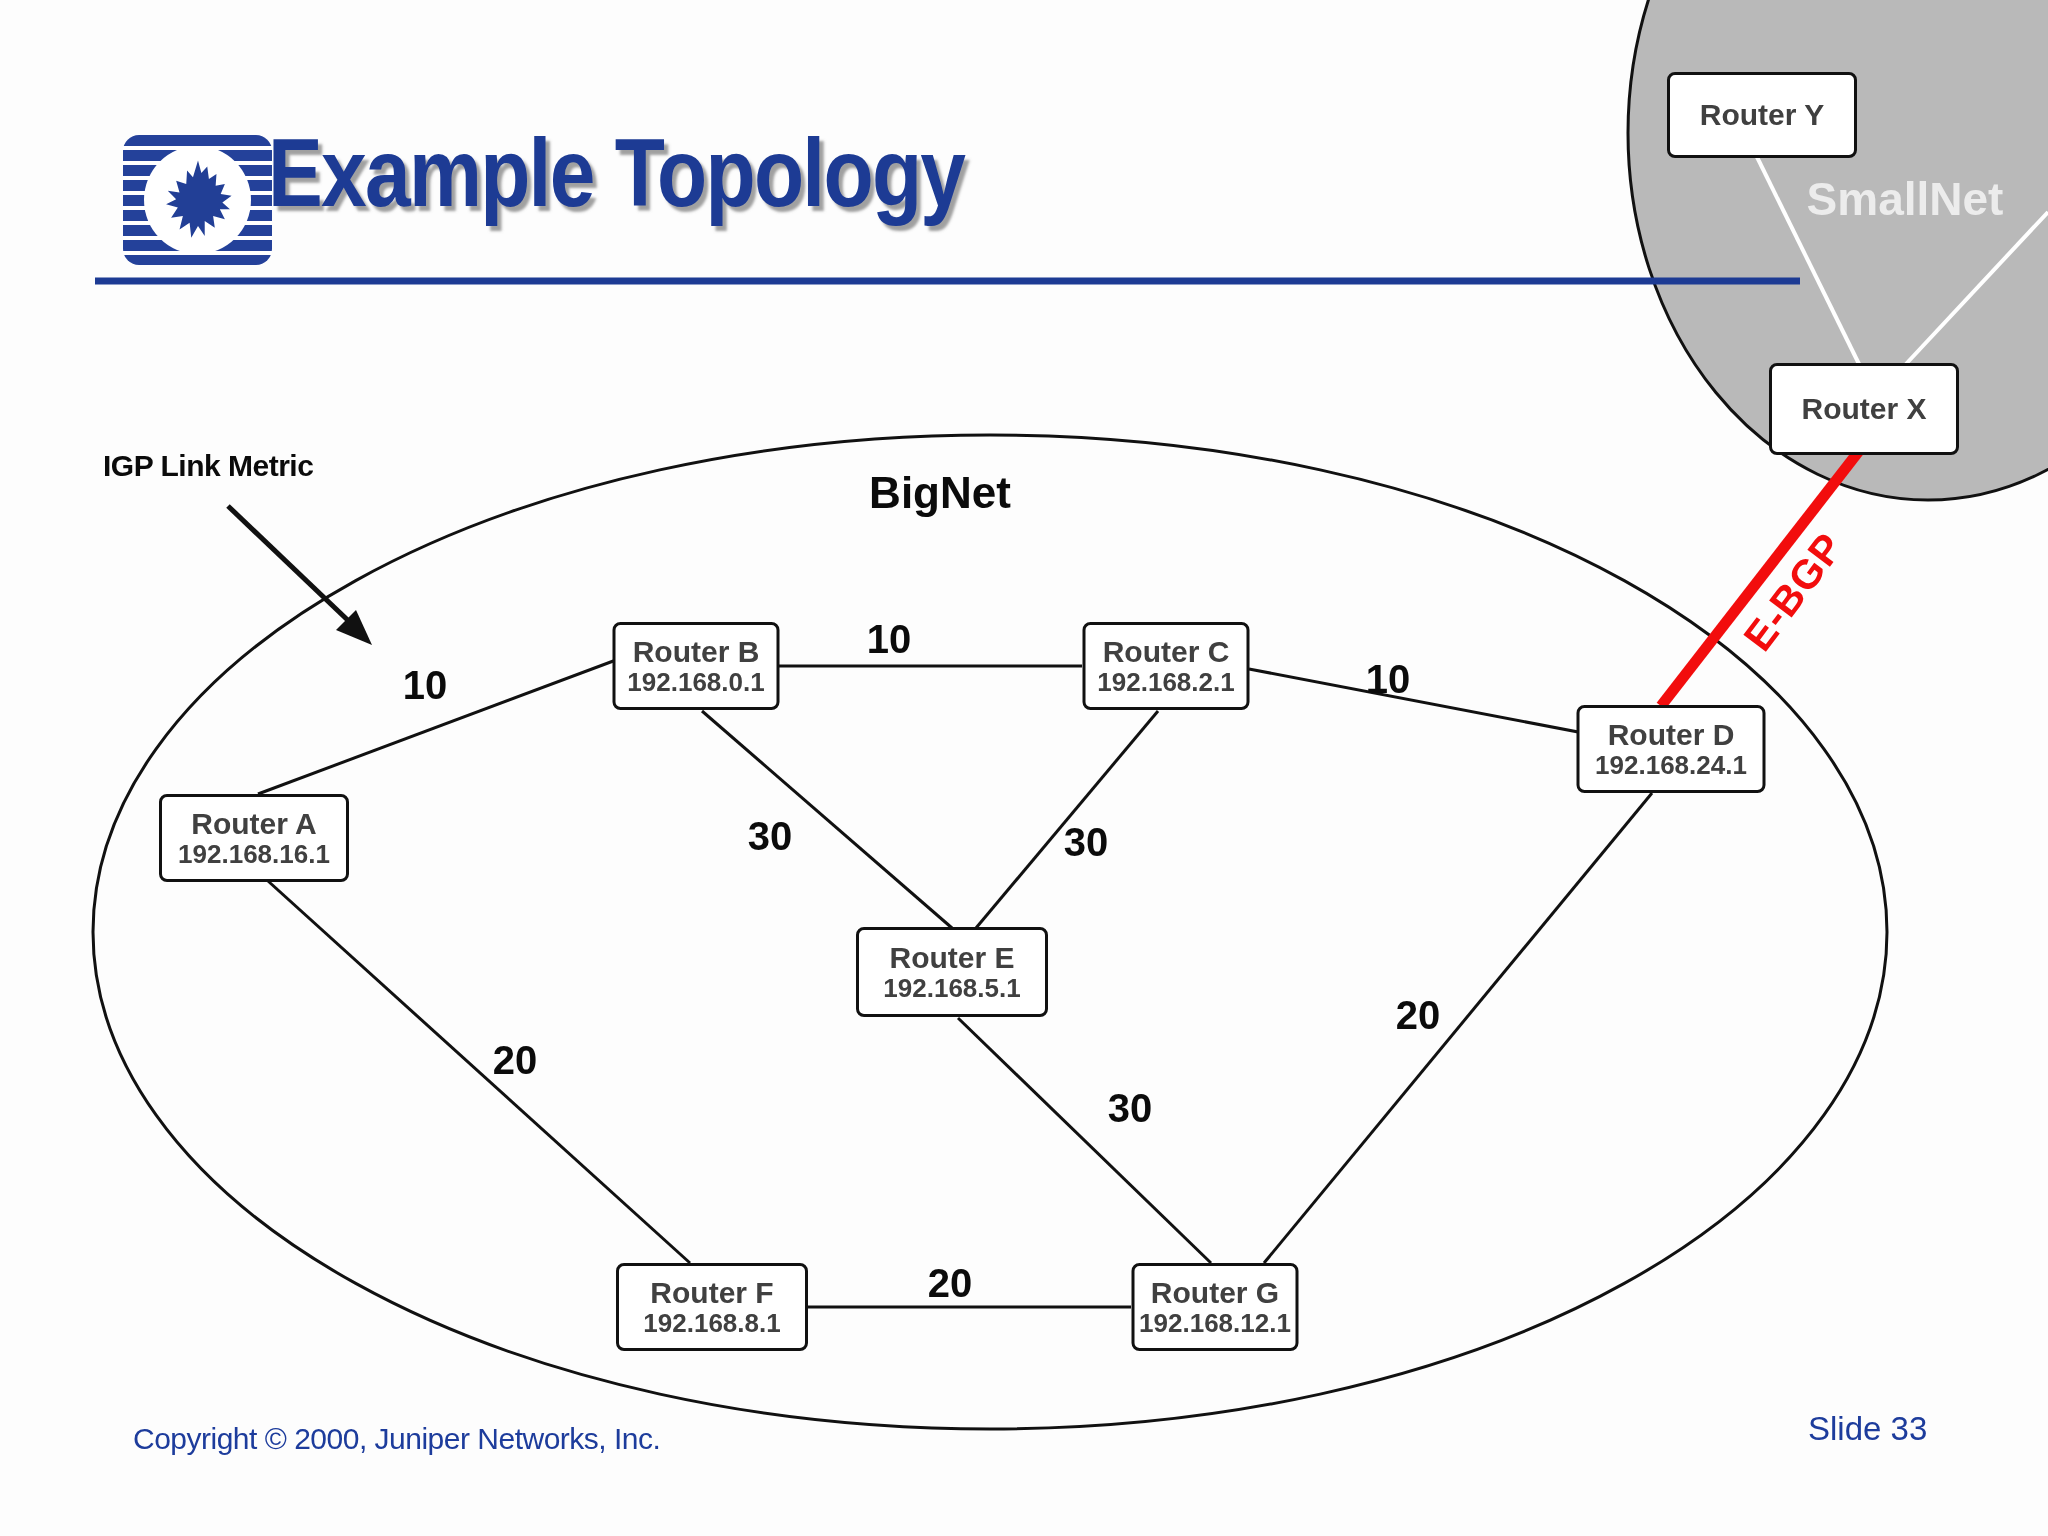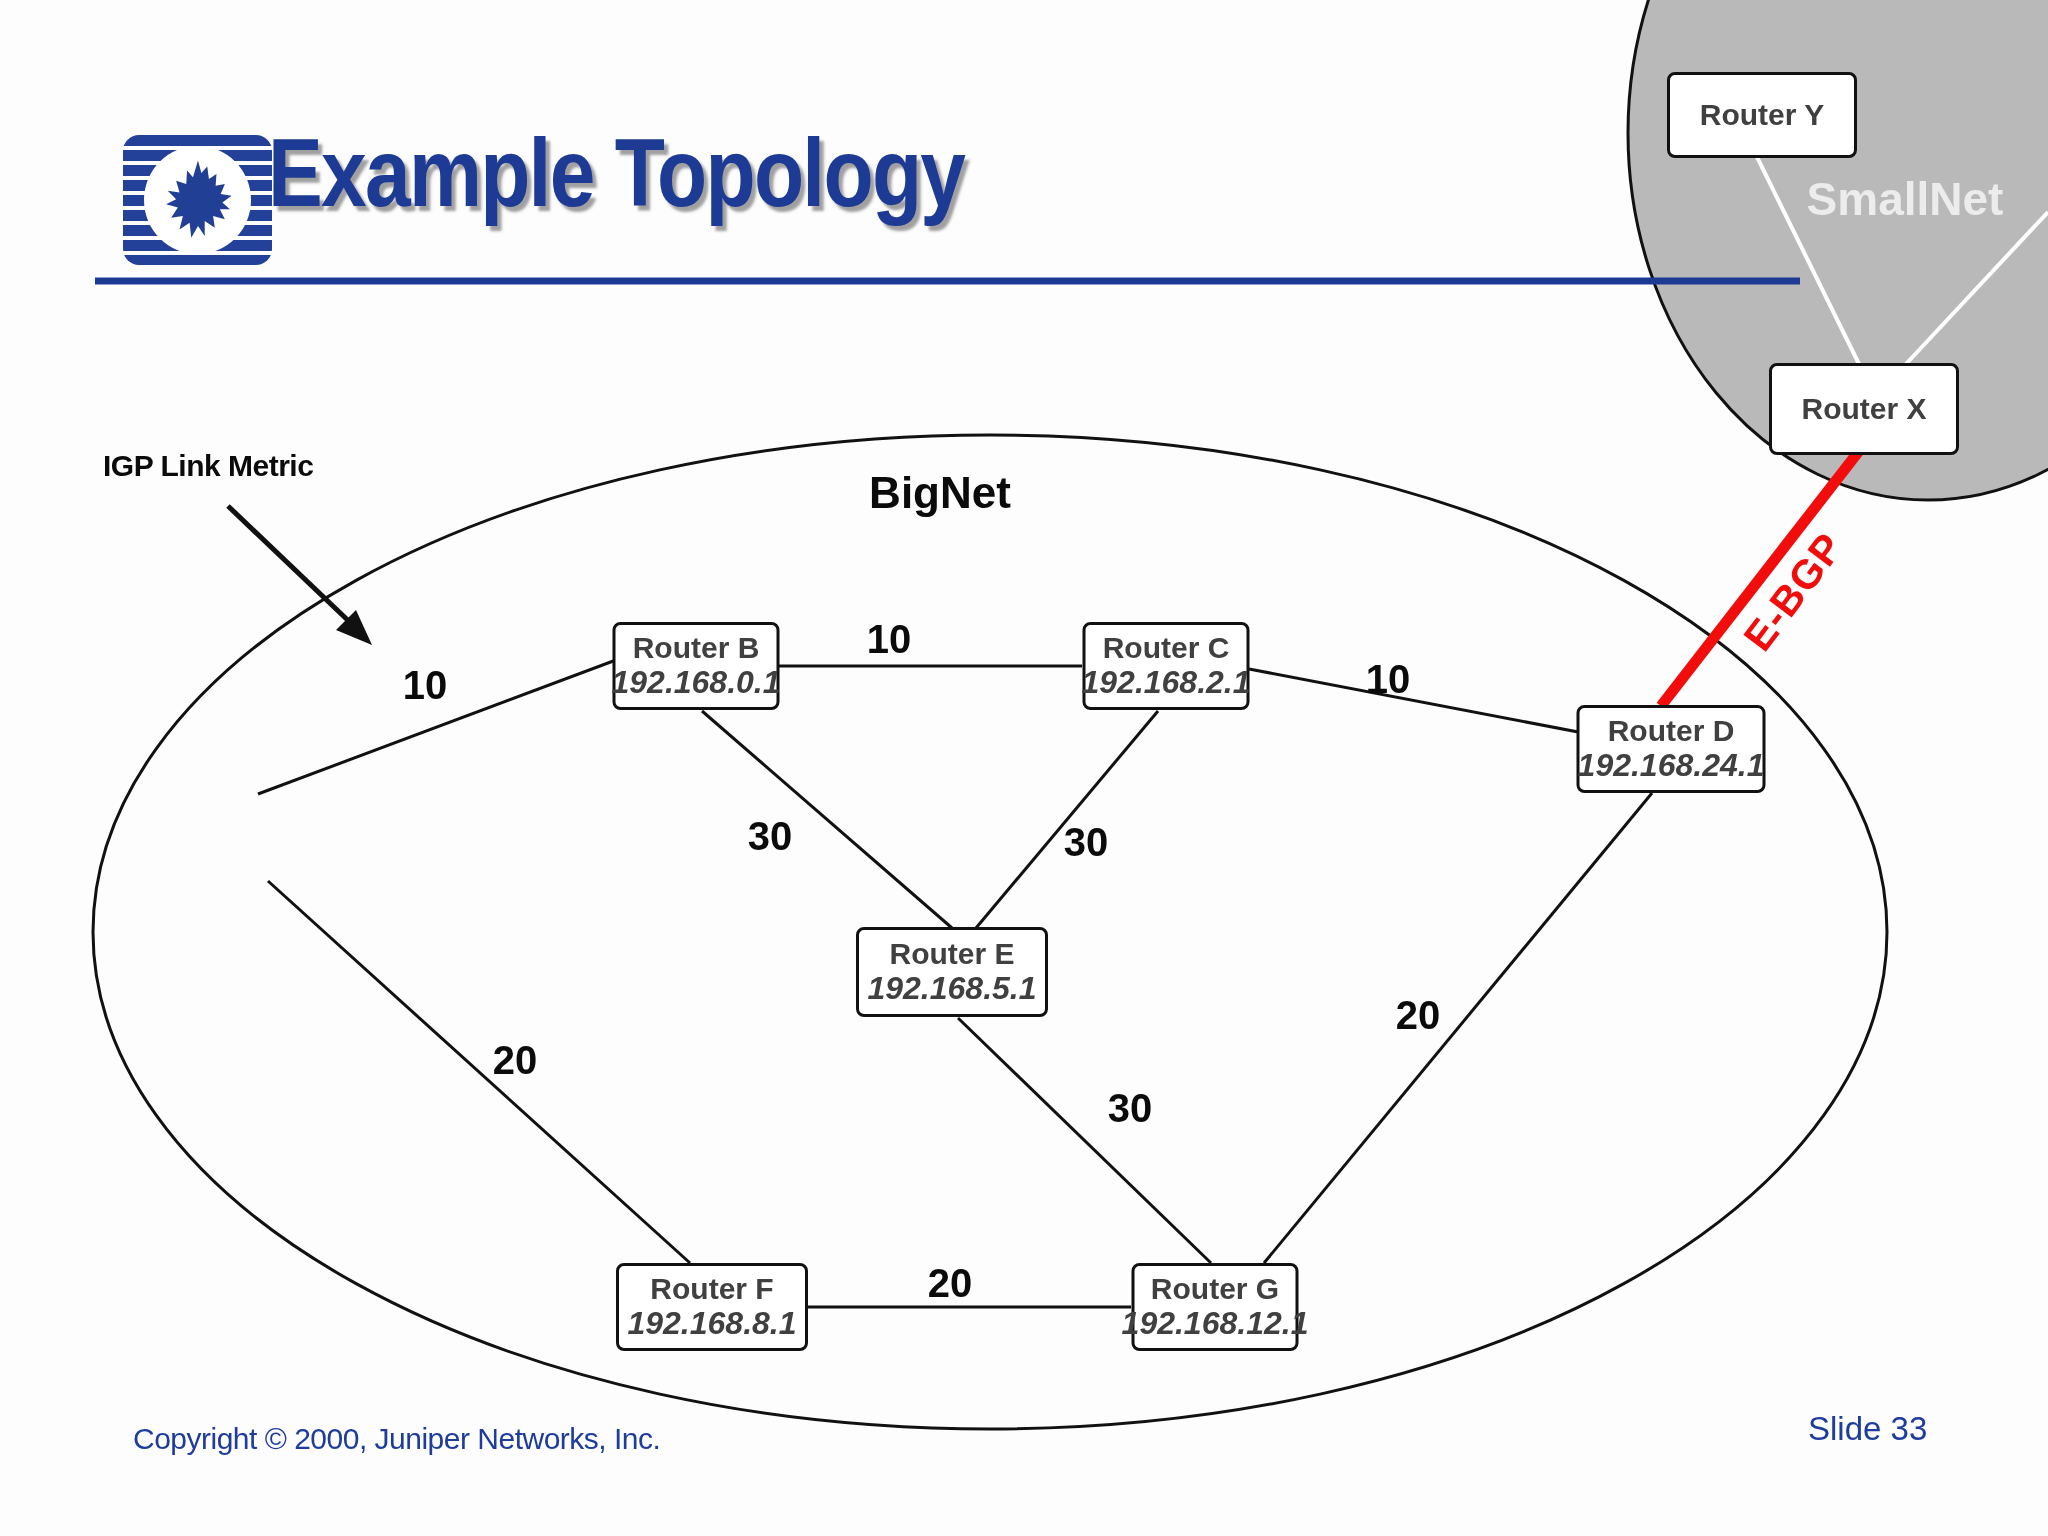--- a/index.html
+++ b/index.html
@@ -33,21 +33,21 @@
   }
 
   
   .router{
     position:absolute;transform:translate(-50%,-50%);
     background:#ffffff;border:3.5px solid #111;border-radius:8px;
     display:flex;flex-direction:column;align-items:center;justify-content:center;
     box-sizing:border-box;color:#404040;text-align:center;line-height:1.12;
   }
   .router .rname{font-size:30px;font-weight:bold;white-space:nowrap;}
-  .router .rip{font-size:32px;font-weight:bold;white-space:nowrap;font-style:italic;}
+  .router .rip{font-size:26px;font-weight:bold;white-space:nowrap;}
   .box-a{left:254px;top:838px;width:190px;height:88px;}
   .box-b{left:696px;top:666px;width:167px;height:88px;align-items:center;}
   .box-c{left:1166px;top:666px;width:167px;height:88px;}
   .box-d{left:1671px;top:749px;width:189px;height:88px;}
   .box-e{left:952px;top:972px;width:192px;height:90px;}
   .box-f{left:688px;top:1307px;width:192px;height:88px;margin-left:24px;}
   .box-g{left:1215px;top:1307px;width:167px;height:88px;}
   .box-x{left:1864px;top:409px;width:190px;height:92px;}
   .box-y{left:1762px;top:115px;width:190px;height:86px;}
 
@@ -149,20 +149,24 @@
   <div class="metric m-fg">20</div>
   <div class="metric m-eg">30</div>
   <div class="metric m-dg">20</div>
 
   <div class="router box-y">
     <div class="rname">Router Y</div>
   </div>
   <div class="router box-x">
     <div class="rname">Router X</div>
   </div>
+  <div class="router box-a">
+    <div class="rname">Router A</div>
+    <div class="rip">192.168.16.1</div>
+  </div>
   <div class="router box-b">
     <div class="rname">Router B</div>
     <div class="rip">192.168.0.1</div>
   </div>
   <div class="router box-c">
     <div class="rname">Router C</div>
     <div class="rip">192.168.2.1</div>
   </div>
   <div class="router box-d">
     <div class="rname">Router D</div>

